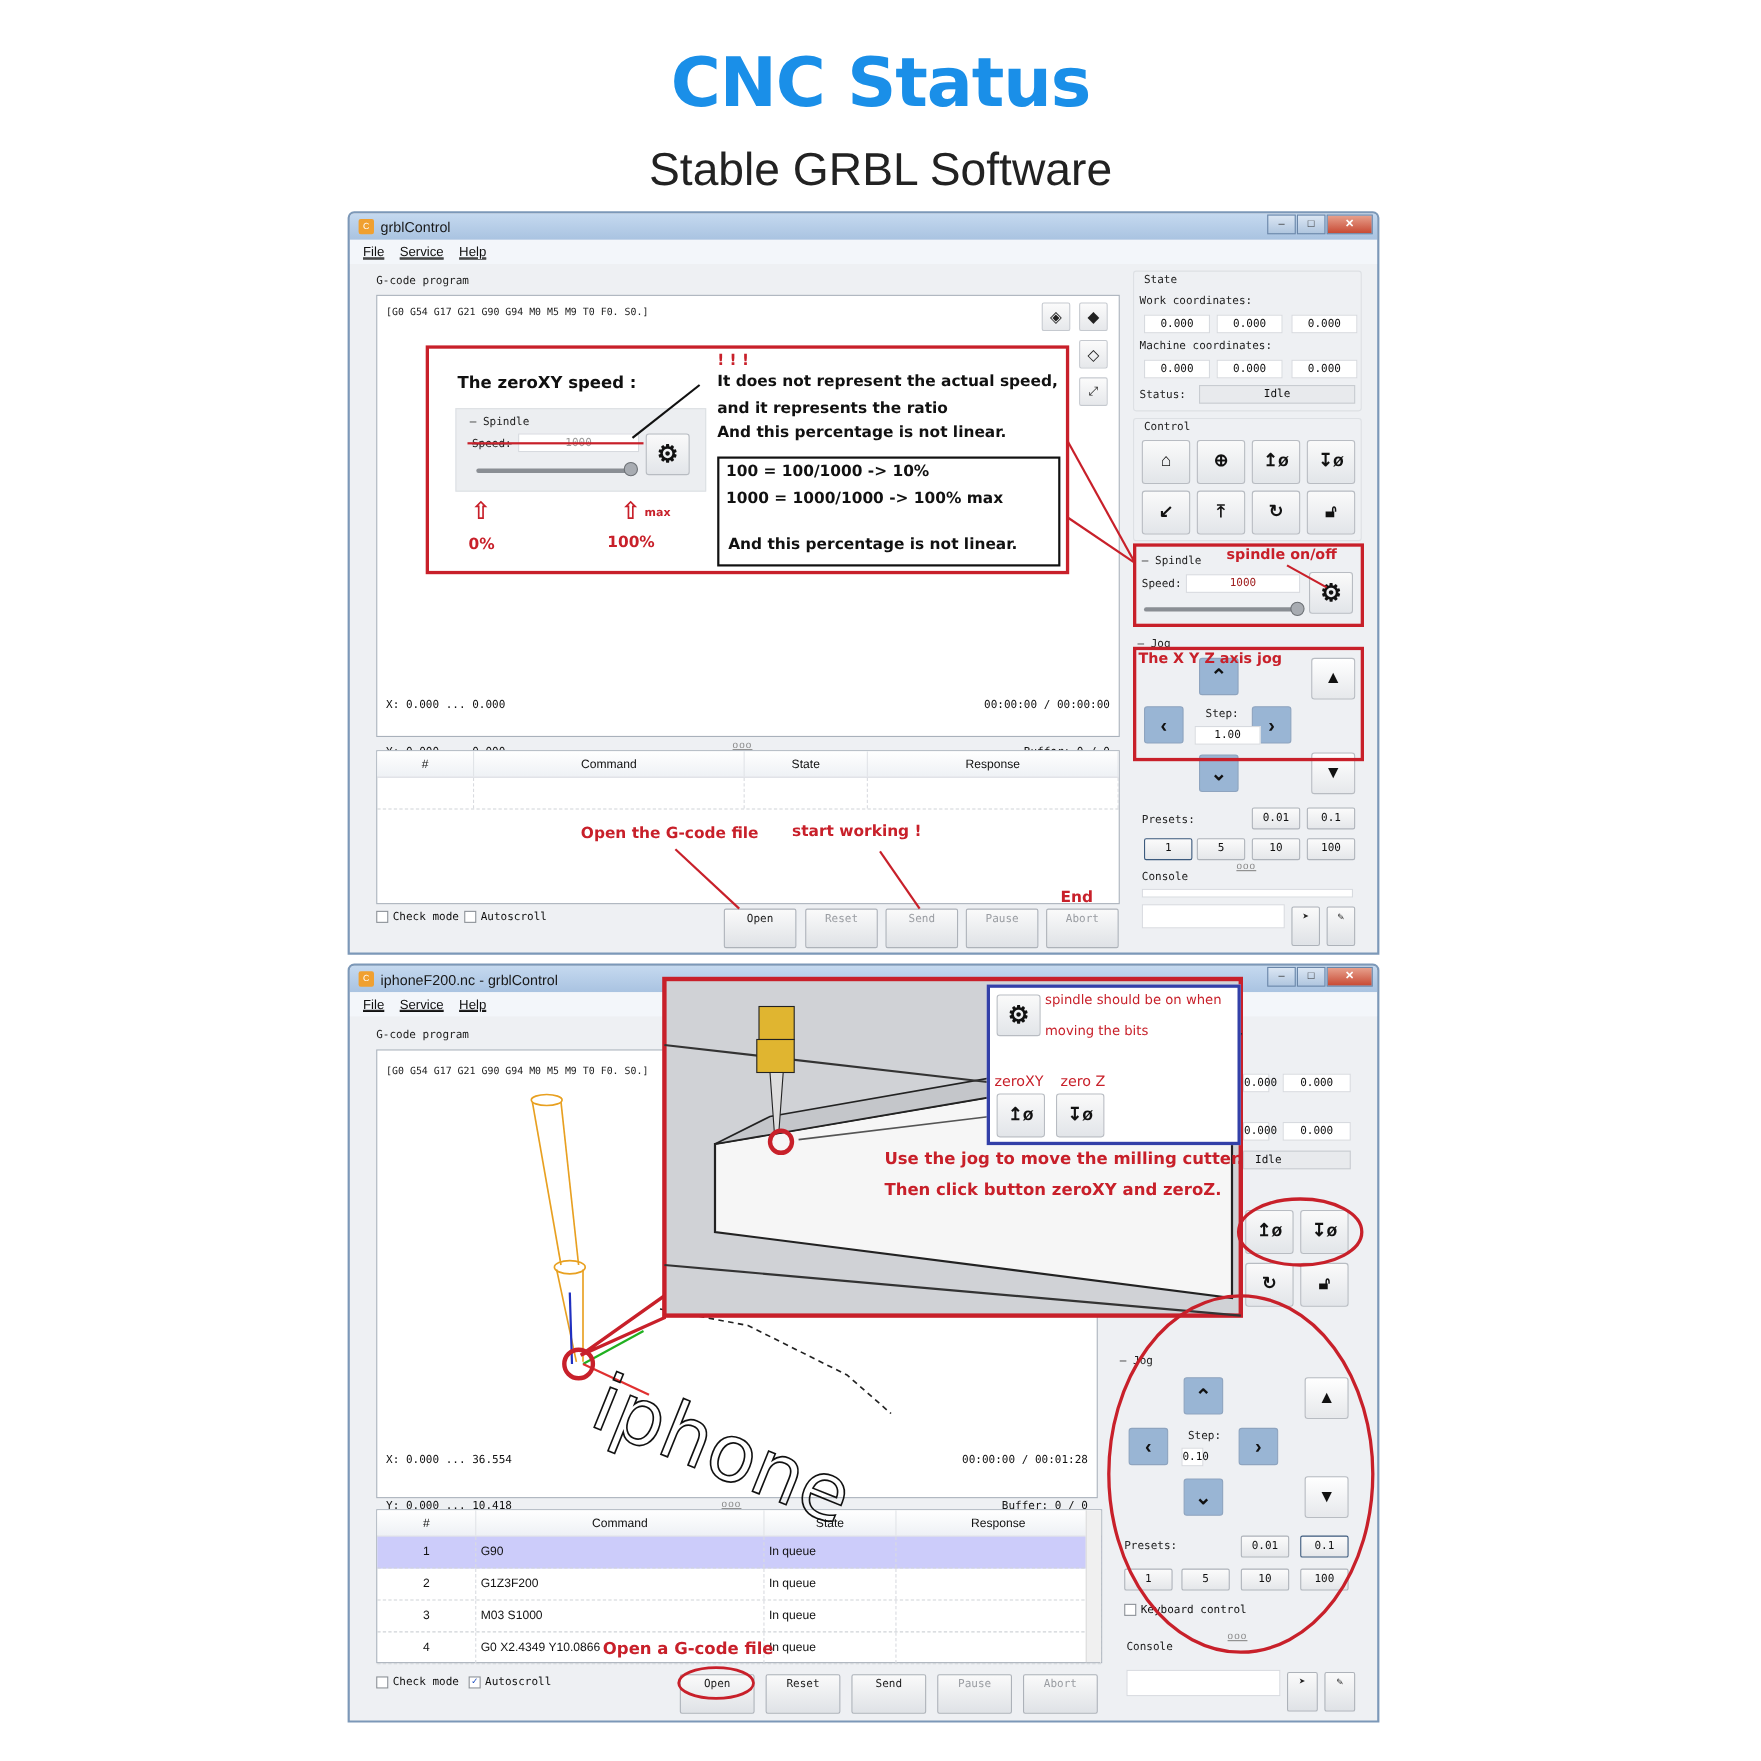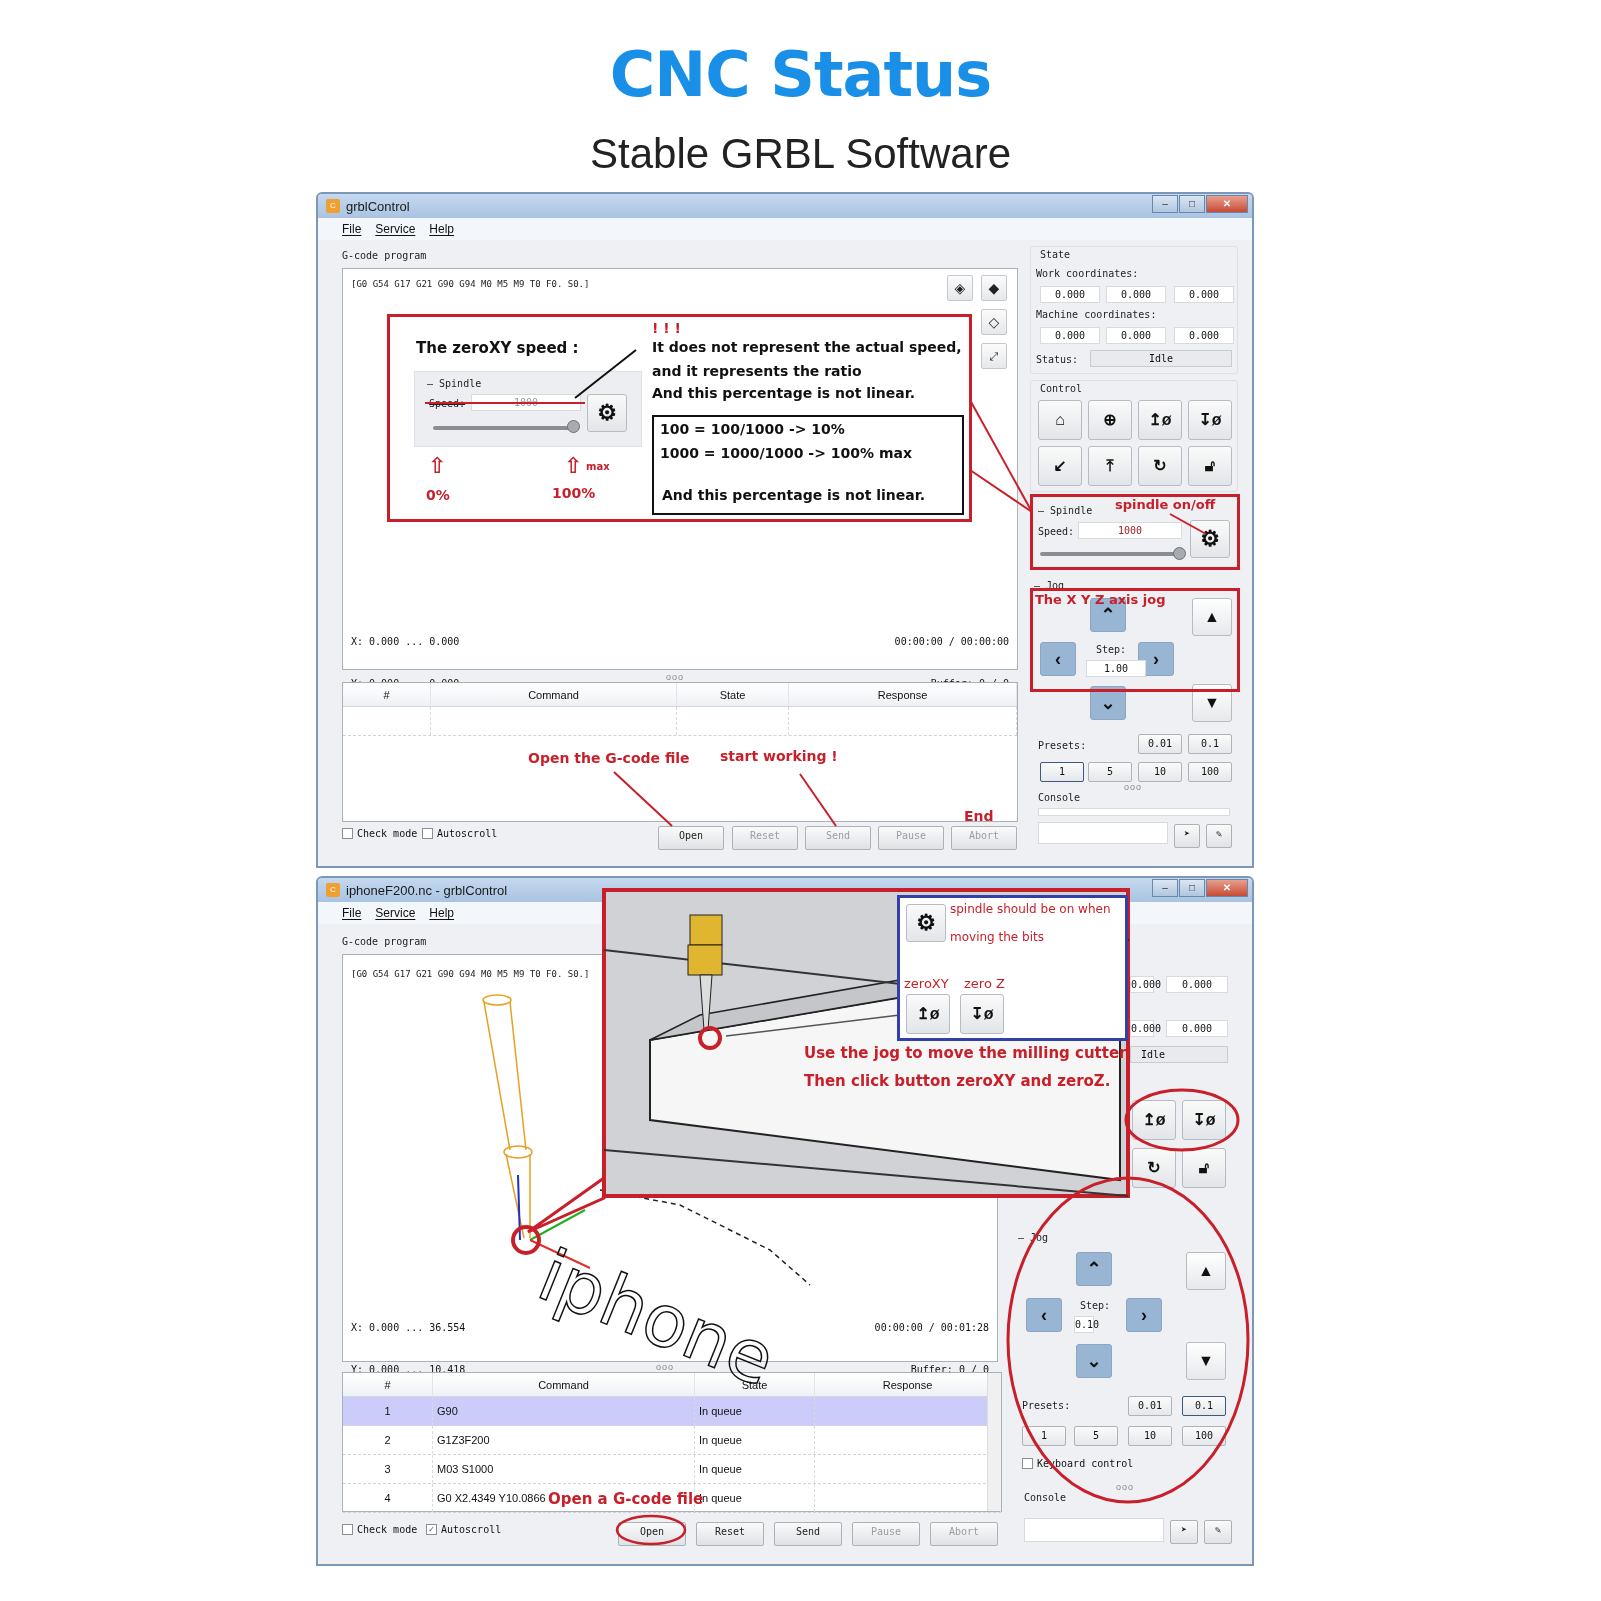--- a/index.html
+++ b/index.html
@@ -13,48 +13,48 @@
   
   .win { position: absolute; left: 316px; width: 938px; background: #eef0f3; border: 2px solid #7c98b8; border-radius: 6px 6px 0 0; overflow: hidden; }
   .win1 { top: 192px; height: 676px; }
   .win2 { top: 876px; height: 690px; }
   .titlebar { position: absolute; left: 0; top: 0; right: 0; height: 24px; background: linear-gradient(#c5d9ef, #a9c3e1); display: flex; align-items: center; padding-left: 8px; }
   .app-icon { width: 14px; height: 14px; background: #f0a030; border-radius: 2px; margin-right: 6px; font-size: 8px; color: #fff; text-align: center; line-height: 14px; }
   .title-text { font-size: 13px; color: #1a1a1a; }
   .winbtns { position: absolute; right: 4px; top: 1px; display: flex; }
   .winbtns div { width: 26px; height: 18px; border: 1px solid #6a86a8; background: linear-gradient(#dbe6f3,#b0c6df); margin-left: 1px; font-size: 10px; text-align: center; line-height: 16px; color: #333; }
   .winbtns .close { width: 42px; background: linear-gradient(#e7a08c,#c84a34); color: #fff; font-weight: bold; }
-  .menubar { position: absolute; left: 0; right: 0; top: 24px; height: 22px; background: #f3f6fa; display: flex; align-items: center; padding-left: 24px; font-size: 12px; }
+  .menubar { position: absolute; left: 0; right: 0; top: 24px; height: 22px; background: #f3f6fa; display: flex; align-items: center; padding-left: 12px; font-size: 12px; text-decoration: underline; }
   .menubar span { margin-right: 14px; text-decoration: underline; text-decoration-thickness: 1px; text-underline-offset: 2px; }
   .grp-label { position: absolute; font-size: 10px; font-family: "DejaVu Sans Mono", monospace; color: #222; }
 
   .viewer { position: absolute; background: #fff; border: 1px solid #a9b1bb; }
   .gline { position: absolute; font-size: 9px; font-family: "DejaVu Sans Mono", monospace; color: #222; white-space: pre; }
   .vbtn { position: absolute; width: 26px; height: 26px; border: 1px solid #c5c9cf; background: linear-gradient(#fbfbfb,#e6e8eb); border-radius: 2px; font-size: 14px; text-align: center; line-height: 24px; color: #222; }
 
   .stats-l { position: absolute; font-size: 10px; font-family: "DejaVu Sans Mono", monospace; line-height: 14px; white-space: pre; }
   .stats-r { position: absolute; font-size: 10px; font-family: "DejaVu Sans Mono", monospace; line-height: 14px; text-align: right; white-space: pre; }
 
-  .grip { position: absolute; font-size: 9px; color: #888; letter-spacing: 1px; }
+  .grip { position: absolute; font-size: 9px; color: #888; letter-spacing: 1px; text-decoration: underline; }
 
   .table { position: absolute; background: #fff; border: 1px solid #a9b1bb; }
   .thead { display: flex; height: 24px; background: linear-gradient(#ffffff,#eef1f5); border-bottom: 1px solid #d4d8de; font-size: 11px; }
   .thead div { text-align: center; line-height: 24px; border-right: 1px solid #e1e4e8; }
   .trow { display: flex; height: 29px; font-size: 11px; border-bottom: 1px dashed #d0d3d8; }
   .trow div { line-height: 29px; border-right: 1px dashed #d9dbe0; padding-left: 4px; }
   .trow.sel { background: #ccccfa; }
   .c-num { width: 90px; text-align: center; padding-left: 0 !important; }
   .c-cmd { width: 262px; }
   .c-state { width: 120px; }
   .c-resp { flex: 1; }
 
   .chk { position: absolute; display: flex; align-items: center; font-size: 10px; font-family: "DejaVu Sans Mono", monospace; }
   .chk .box { width: 11px; height: 11px; border: 1px solid #8a8f96; background: #fff; margin-right: 4px; font-size: 9px; line-height: 9px; text-align: center; color: #2050c0; }
 
-  .btn { position: absolute; height: 24px; border: 1px solid #adb2b9; background: linear-gradient(#fafafa,#dfe2e6); border-radius: 2px; font-size: 10px; font-family: "DejaVu Sans Mono", monospace; text-align: center; line-height: 18px; color: #222; }
+  .btn { position: absolute; height: 36px; border: 1px solid #adb2b9; background: linear-gradient(#fafafa,#dfe2e6); border-radius: 2px; font-size: 10px; font-family: "DejaVu Sans Mono", monospace; text-align: center; line-height: 18px; color: #222; }
   .btn.dis { color: #9a9da2; }
 
   .panel { position: absolute; border: 1px solid #dde0e4; border-radius: 3px; background: #eef0f3; }
   .field { position: absolute; height: 17px; background: #fff; border: 1px solid #d7dadf; font-size: 10px; font-family: "DejaVu Sans Mono", monospace; text-align: center; line-height: 15px; }
   .status-field { background: #e8eaed; border: 1px solid #c8ccd1; }
 
   .ctlbtn { position: absolute; width: 44px; height: 40px; border: 1px solid #b8bcc2; background: linear-gradient(#fafafa,#e2e5e9); border-radius: 3px; text-align: center; line-height: 38px; font-size: 22px; font-weight: bold; color: #111; }
   .ctlbtn.sm { font-size: 16px; }
   .jogbtn { position: absolute; width: 36px; height: 34px; border: 1px solid #8ea4bf; background: #99b5d4; border-radius: 3px; text-align: center; line-height: 32px; font-size: 18px; font-weight: bold; color: #111; }
   .zbtn { position: absolute; width: 40px; height: 38px; border: 1px solid #b8bcc2; background: linear-gradient(#fff,#e6e8eb); border-radius: 3px; text-align: center; line-height: 36px; font-size: 16px; color: #111; }

